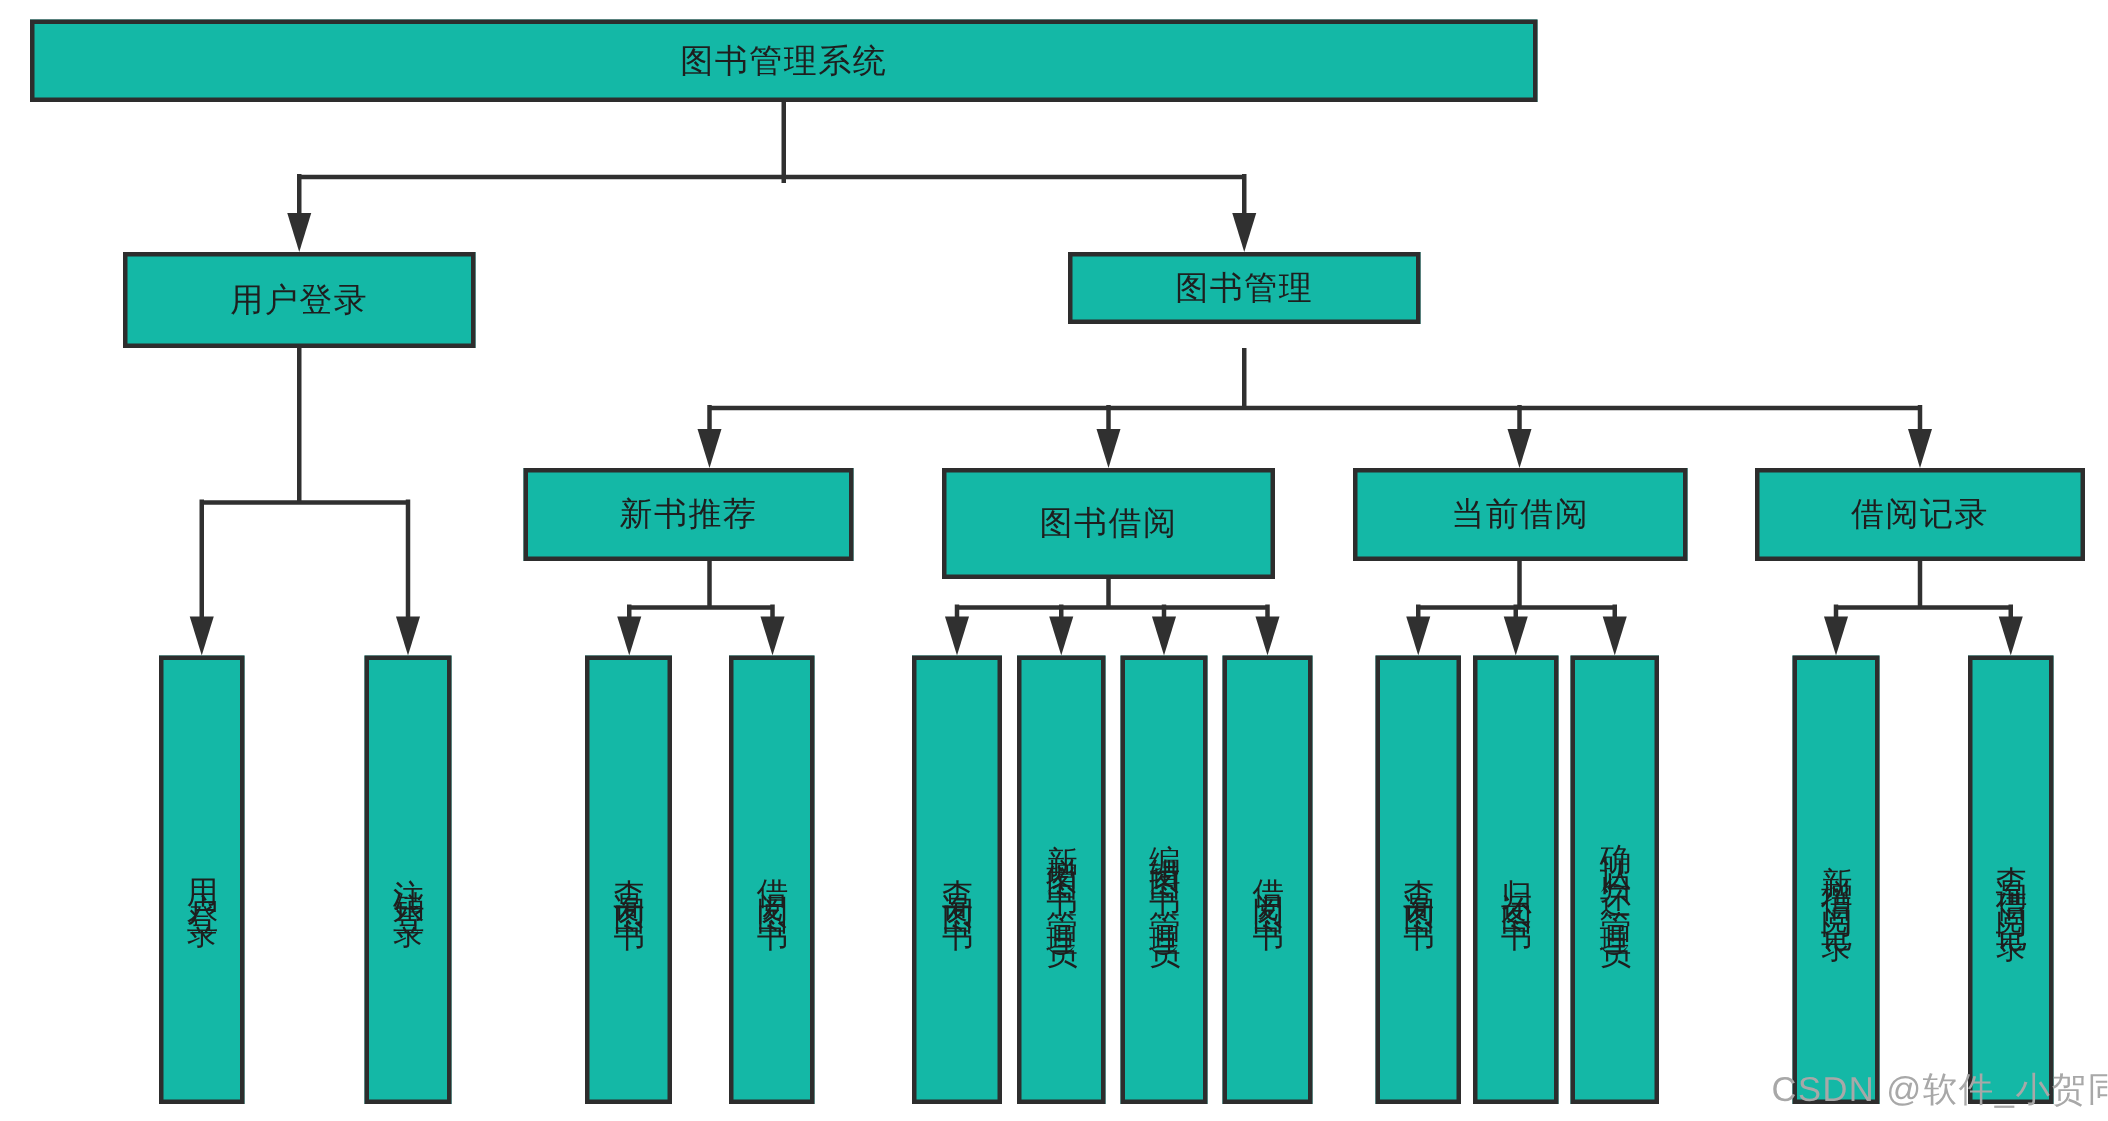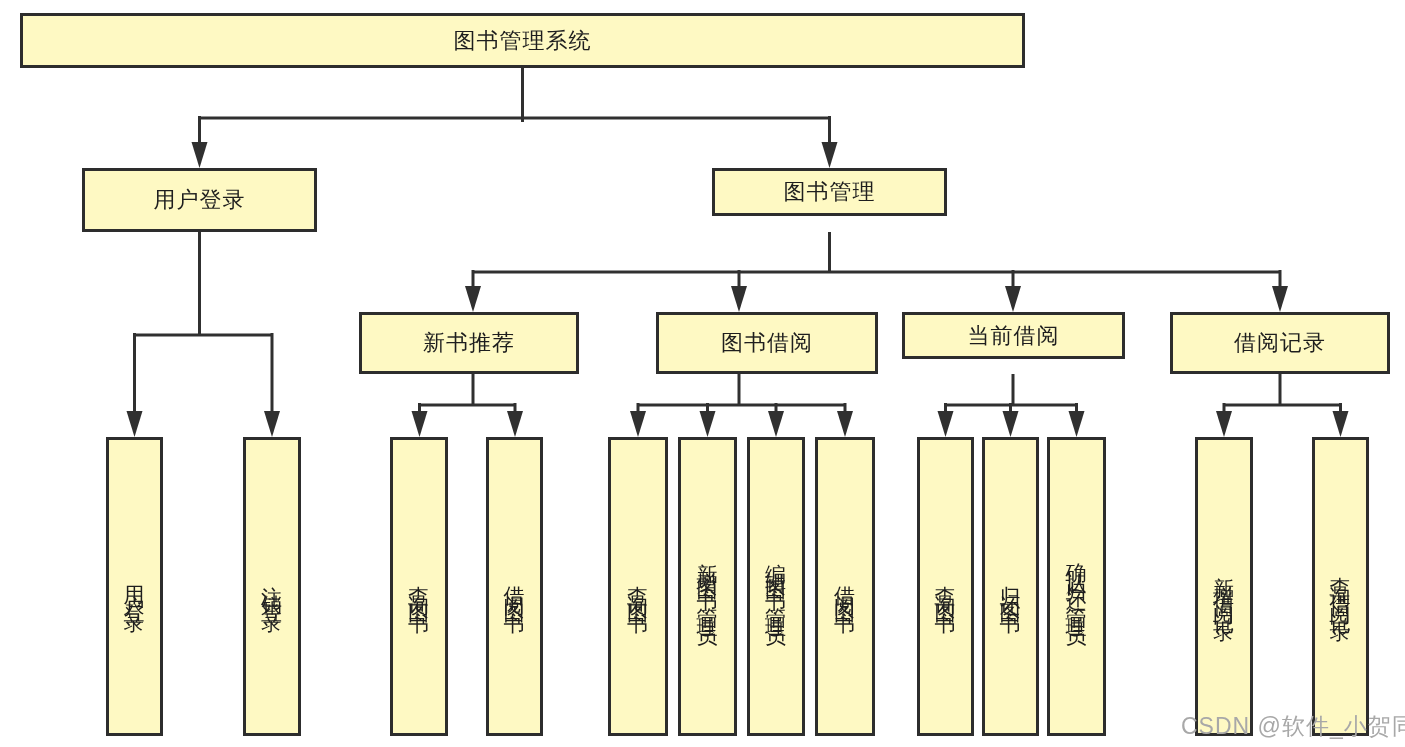--- a/index.html
+++ b/index.html
@@ -8,21 +8,21 @@
     width:1405px;height:747px;
     background:#ffffff;
     font-family:"Liberation Sans", sans-serif;
     overflow:hidden;
   }
   #connectors{position:absolute;left:0;top:0;z-index:1;}
   .box{
     position:absolute;
     box-sizing:border-box;
     border:3px solid #2d2d2d;
-    background:#fef9c3;
+    background:#14b8a6;
     display:flex;align-items:center;justify-content:center;
     z-index:2;
     color:#1e1e1e;
   }
   .hlabel{
     font-size:22px;
     letter-spacing:1px;
     white-space:nowrap;
   }
   .vlabel{
@@ -30,23 +30,23 @@
     text-orientation:mixed;
     font-size:21px;
     letter-spacing:9px;
     line-height:1;
     white-space:nowrap;
   }
   
   .n-root{left:20px;top:13px;width:1005px;height:55px;}
   .n-l2a{left:82px;top:168px;width:235px;height:64px;}
   .n-l2b{left:712px;top:168px;width:235px;height:48px;}
-  .n-l3a{left:359px;top:312px;width:220px;height:62px;}
-  .n-l3b{left:656px;top:312px;width:222px;height:62px;}
-  .n-l3c{left:902px;top:312px;width:223px;height:47px;}
+  .n-l3a{left:349px;top:312px;width:220px;height:62px;}
+  .n-l3b{left:628px;top:312px;width:222px;height:74px;}
+  .n-l3c{left:902px;top:312px;width:223px;height:62px;}
   .n-l3d{left:1170px;top:312px;width:220px;height:62px;}
   .leaf{top:437px;height:299px;}
   .n-f1{left:106px;width:57px;}
   .n-f2{left:243px;width:58px;}
   .n-f3{left:390px;width:58px;}
   .n-f4{left:486px;width:57px;}
   .n-f5{left:608px;width:60px;}
   .n-f6{left:678px;width:59px;}
   .n-f7{left:747px;width:58px;}
   .n-f8{left:815px;width:60px;}

